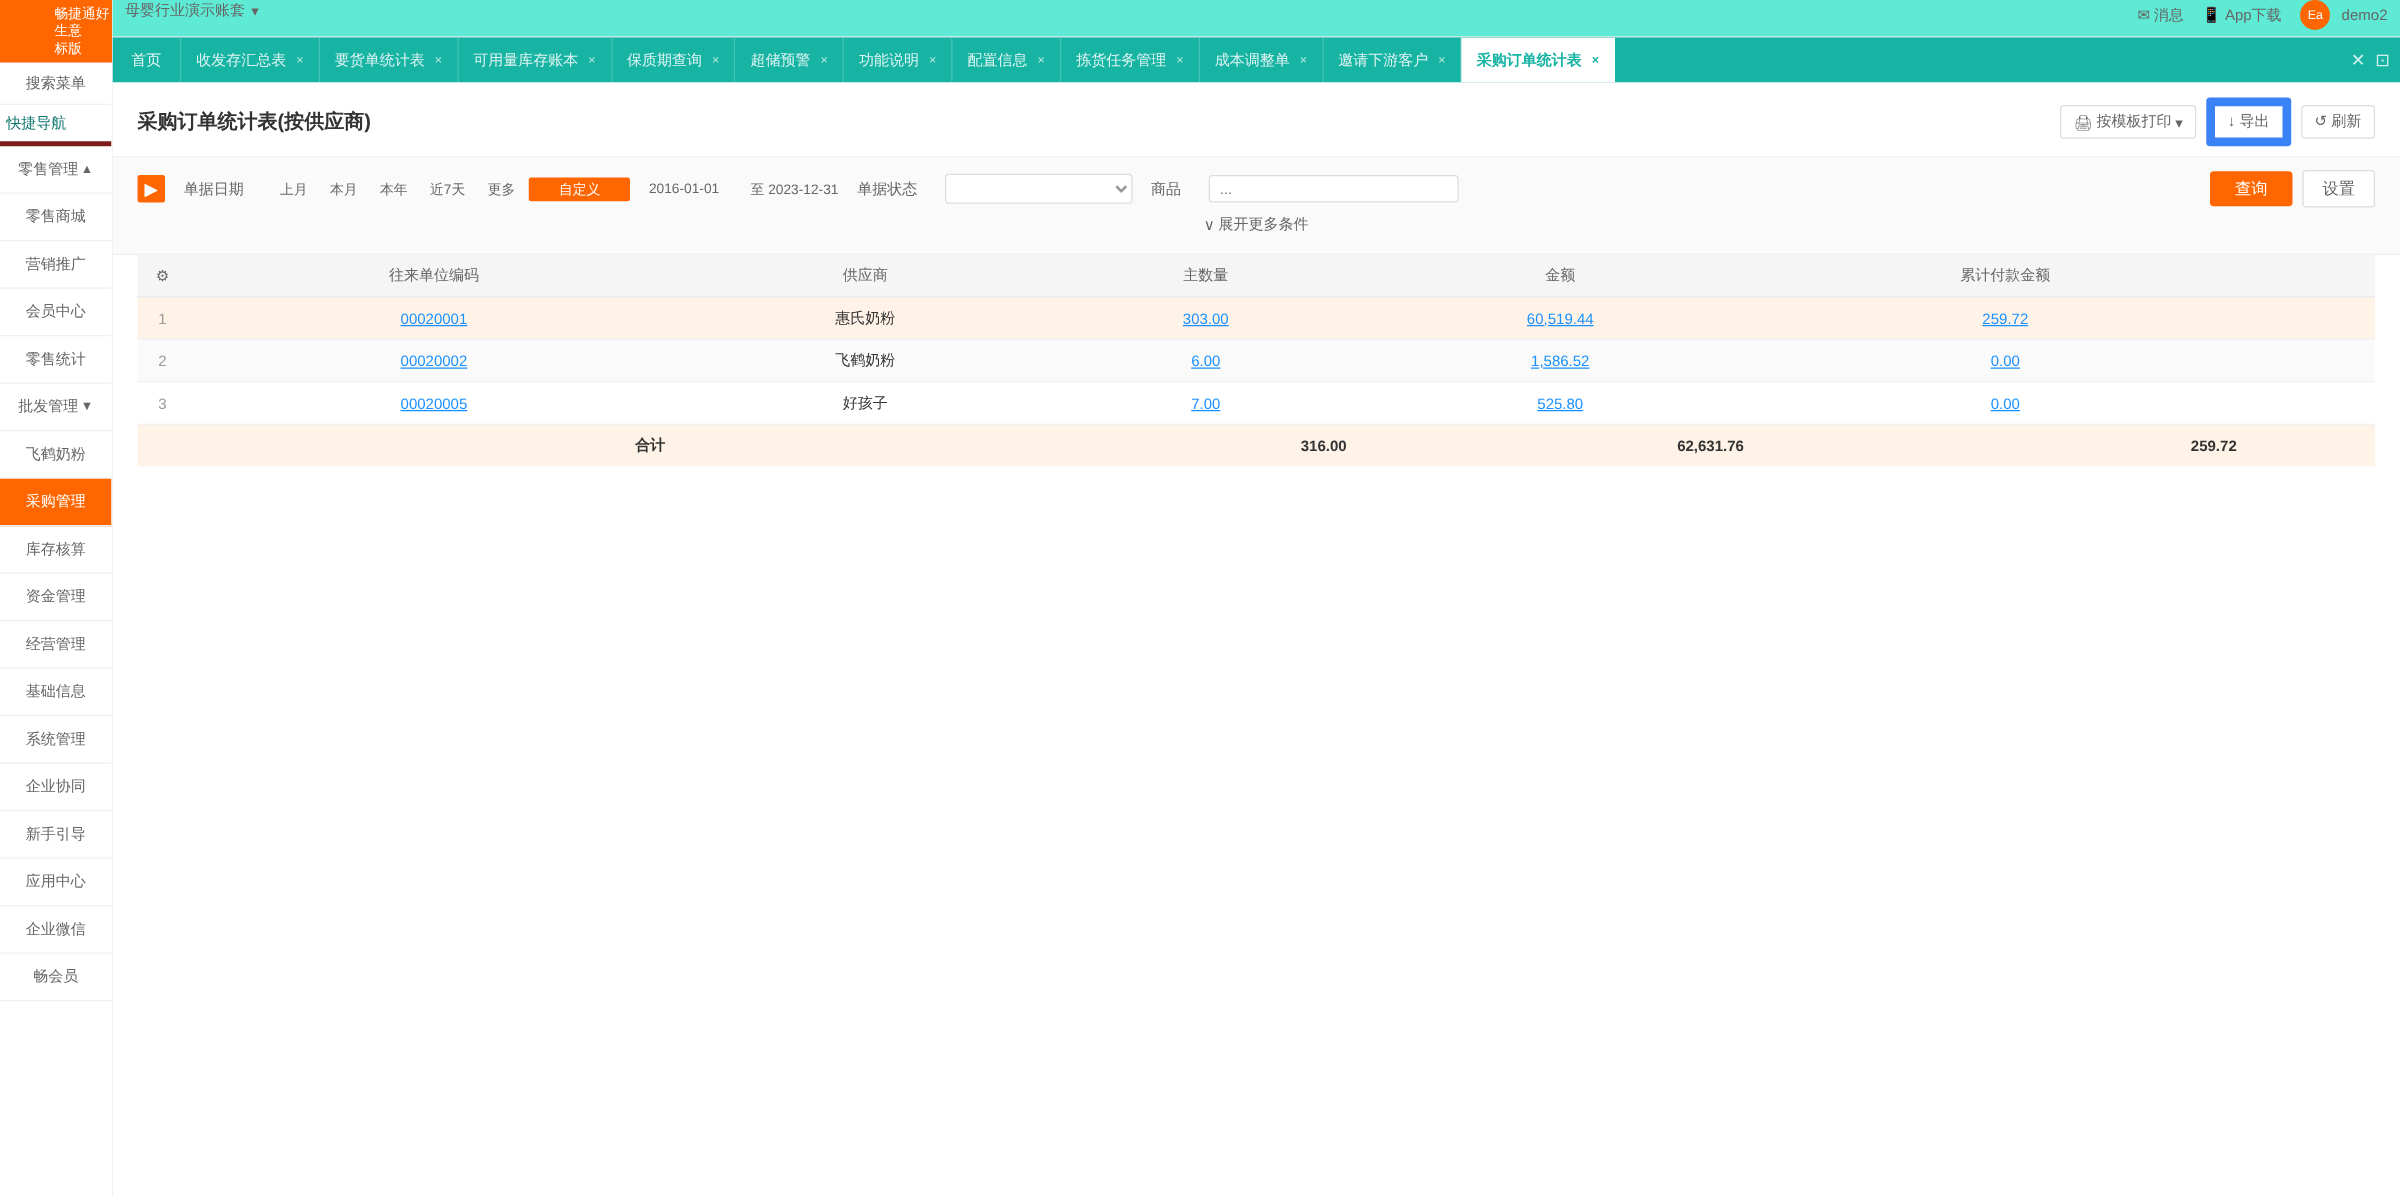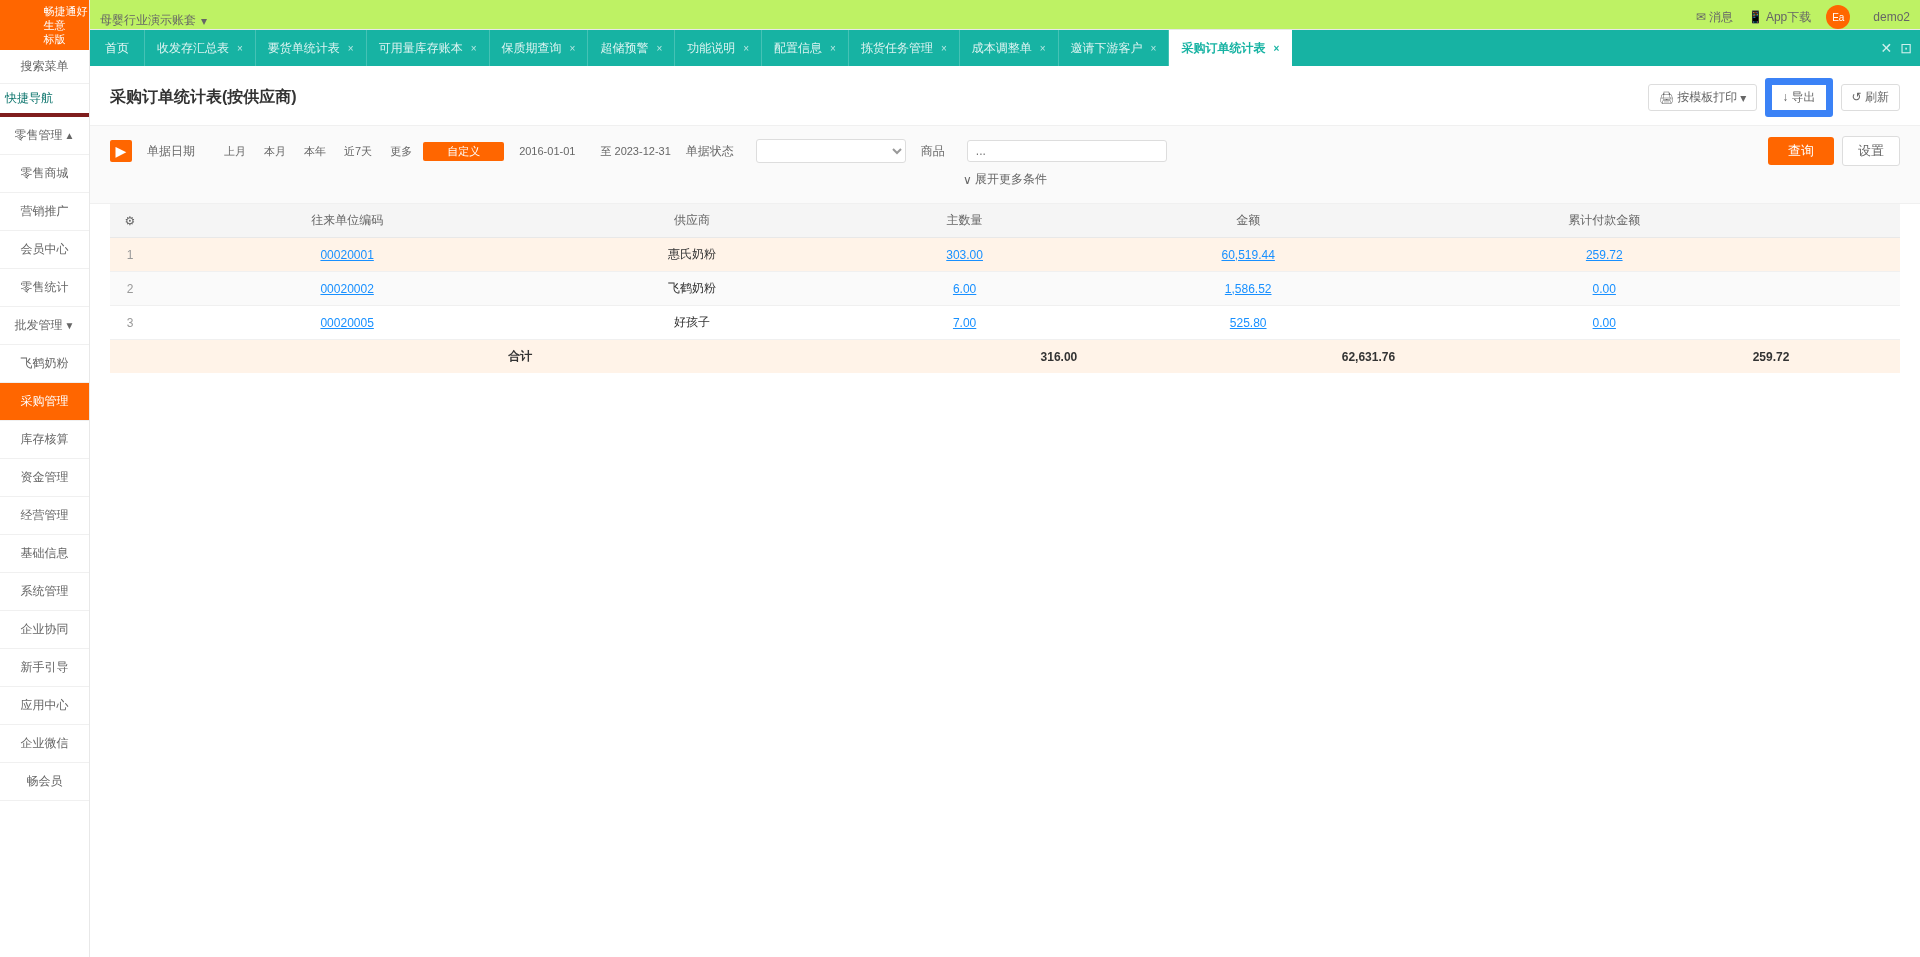--- a/index.html
+++ b/index.html
@@ -13,26 +13,26 @@
     .sidebar-nav { padding: 6px 5px; width: 100%; text-align: left; color: #0f766e; font-size: 12px; cursor: pointer; border-bottom: 4px solid #7f1d1d; }
     .sidebar-item { width: 100%; padding: 10px 5px; text-align: center; color: #666; font-size: 12px; cursor: pointer; border-bottom: 1px solid #f0f0f0; }
     .sidebar-item.active { background: #ff6600; color: #fff; }
     .sidebar-item-with-arrow { display: flex; align-items: center; justify-content: center; gap: 2px; }
     .arrow-down { font-size: 10px; }
 
     
     .main { flex: 1; display: flex; flex-direction: column; height: 957px; overflow: hidden; }
 
     
-    .topbar { height: 30px; background: #bef264; border-bottom: 1px solid #e8e8e8; display: flex; align-items: flex-end; padding: 0 10px; justify-content: space-between; flex-shrink: 0; }
+    .topbar { height: 30px; background: #5eead4; border-bottom: 1px solid #e8e8e8; display: flex; align-items: flex-start; padding: 0 10px; justify-content: space-between; flex-shrink: 0; }
     .topbar-left { display: flex; align-items: center; gap: 5px; color: #666; font-size: 12px; }
     .topbar-right { display: flex; align-items: center; gap: 15px; color: #666; font-size: 12px; }
     .topbar-right .msg { display: flex; align-items: center; gap: 3px; cursor: pointer; }
     .topbar-right .app { display: flex; align-items: center; gap: 3px; cursor: pointer; }
-    .topbar-right .user { display: flex; align-items: center; gap: 23px; cursor: pointer; }
+    .topbar-right .user { display: flex; align-items: center; gap: 9px; cursor: pointer; }
     .user-avatar { width: 24px; height: 24px; border-radius: 50%; background: #ff6600; display: flex; align-items: center; justify-content: center; color: #fff; font-size: 10px; }
 
     
     .tabbar { height: 36px; background: #17b3a3; display: flex; align-items: stretch; flex-shrink: 0; overflow-x: auto; }
     .tabbar::-webkit-scrollbar { height: 0; }
     .tab { padding: 0 12px; display: flex; align-items: center; gap: 6px; color: rgba(255,255,255,0.85); font-size: 12px; cursor: pointer; white-space: nowrap; border-right: 1px solid rgba(255,255,255,0.2); min-width: fit-content; }
     .tab.active { background: #fff; color: #17b3a3; font-weight: bold; }
     .tab .close { font-size: 10px; color: rgba(255,255,255,0.7); cursor: pointer; margin-left: 2px; }
     .tab.active .close { color: #17b3a3; }
     .tab-home { padding: 0 15px; color: rgba(255,255,255,0.9); font-size: 12px; cursor: pointer; display: flex; align-items: center; }

